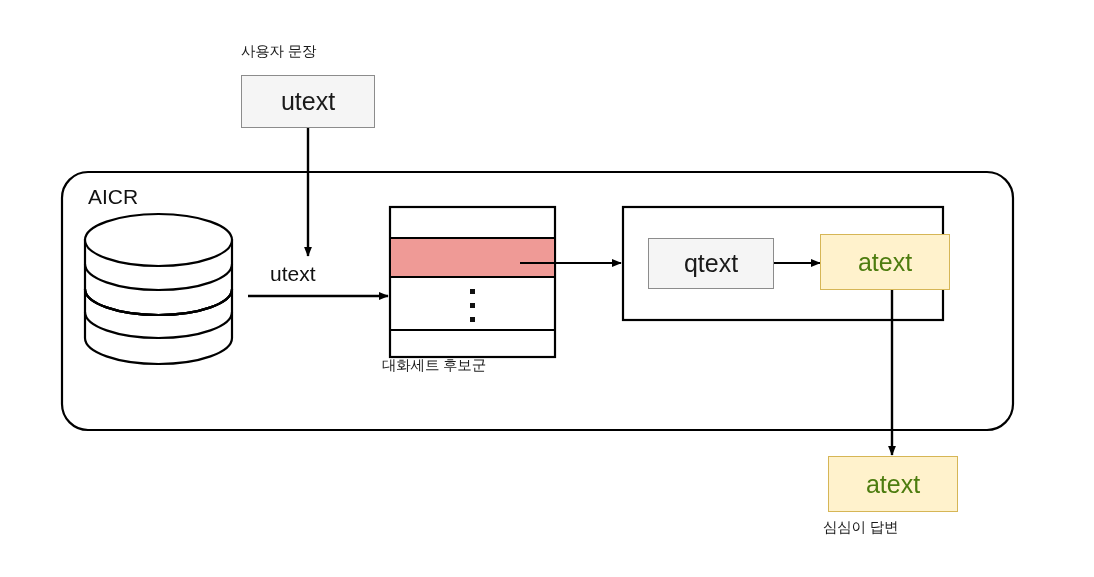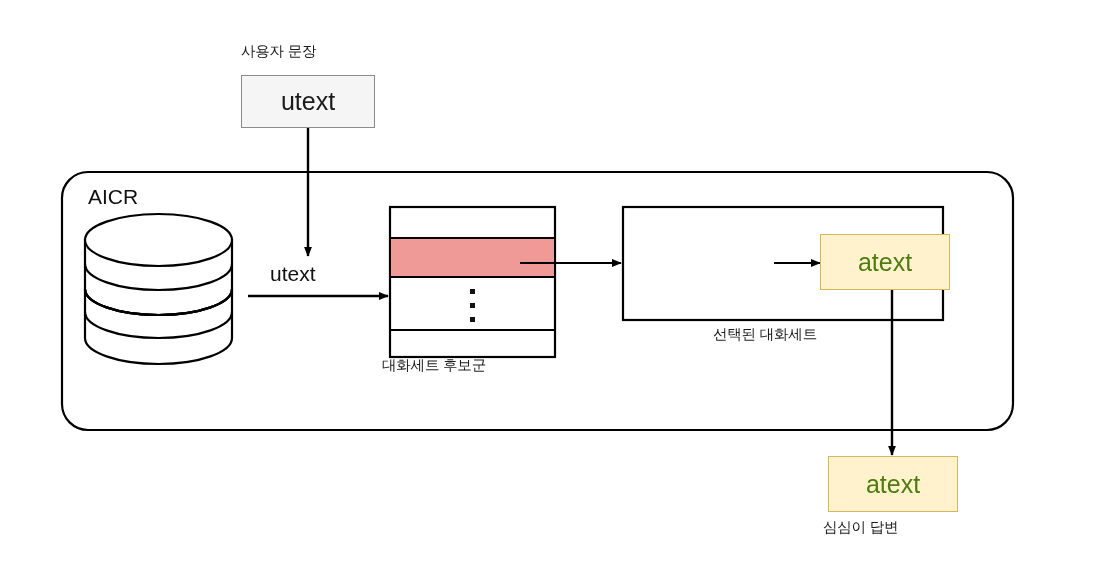--- a/index.html
+++ b/index.html
@@ -139,19 +139,19 @@
 
   <div class="edge-label" style="left:270px; top:262px;">utext</div>
 
   <div class="ellipsis-dots" style="left:465px; top:287px; width:14px; height:36px;">
     <i></i>
       <i></i>
       <i></i>
   </div>
   <div class="caption" style="left:382px; top:356px; width:181px;">대화세트 후보군</div>
 
+  <div class="node box-gray" style="left:648px; top:238px; width:126px; height:51px;">qtext</div>
   <div class="node box-yellow" style="left:820px; top:234px; width:130px; height:56px;">atext</div>
-  <div class="caption" style="left:713px; top:325px; width:140px;">선택된 대화세트</div>
 
   <div class="node box-yellow" style="left:828px; top:456px; width:130px; height:56px;">atext</div>
   <div class="caption" style="left:823px; top:518px; width:140px;">심심이 답변</div>
 
 </div>
 
 </body></html>

